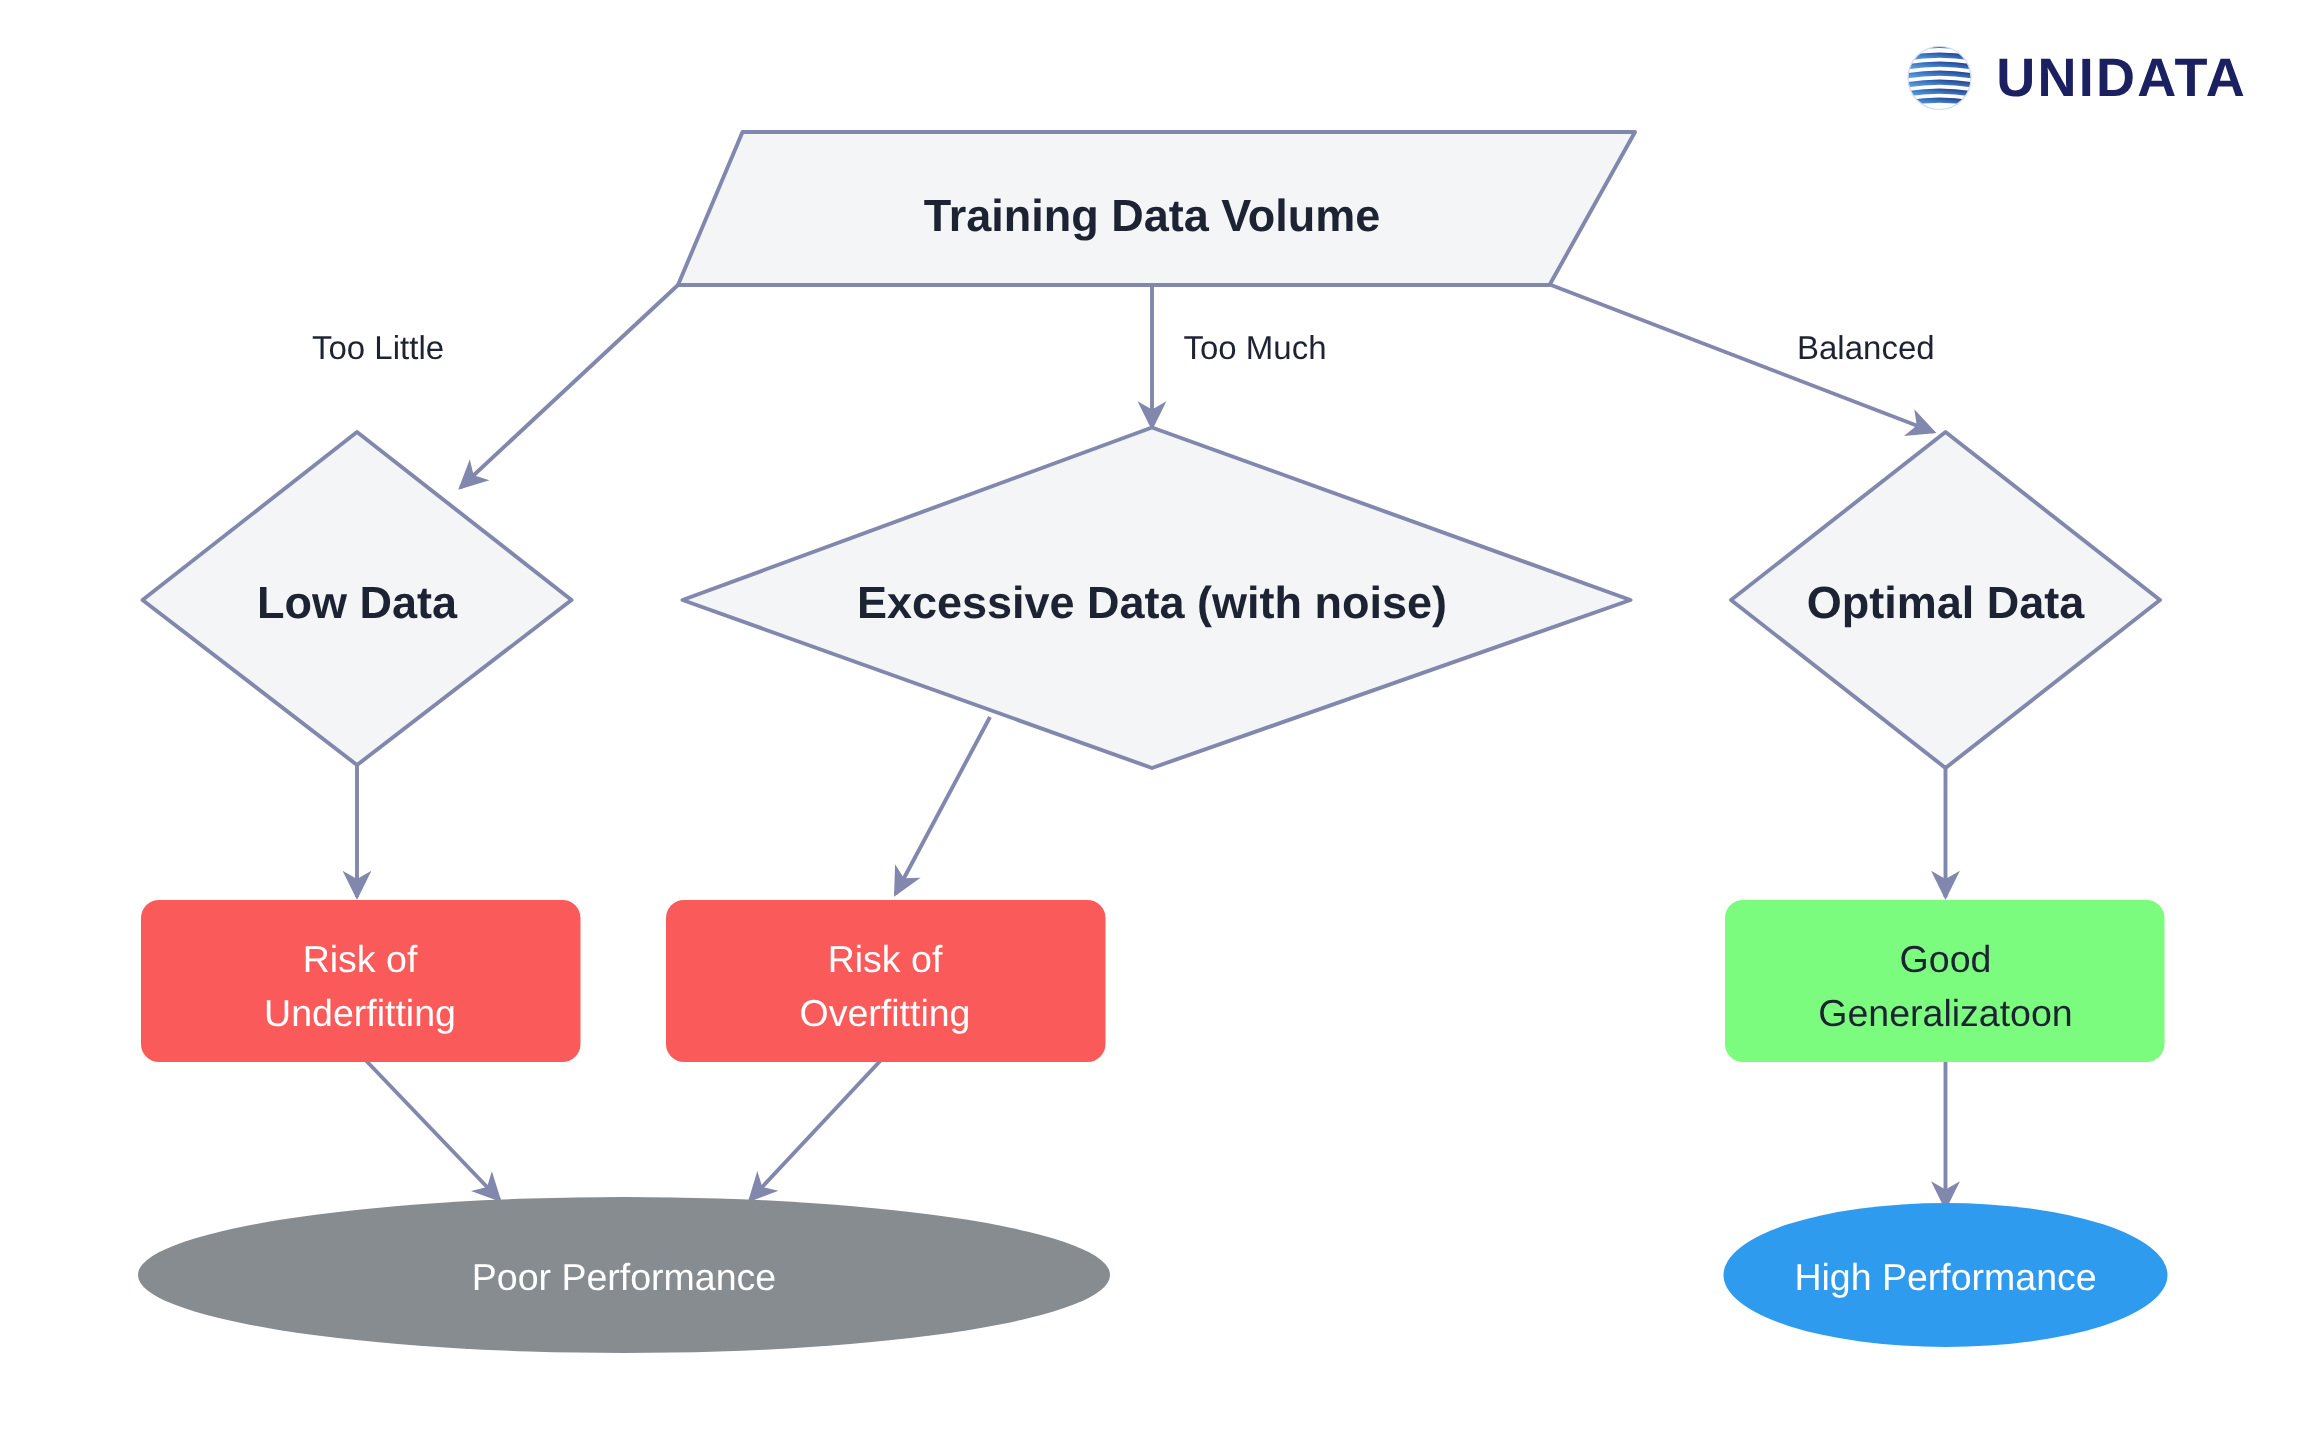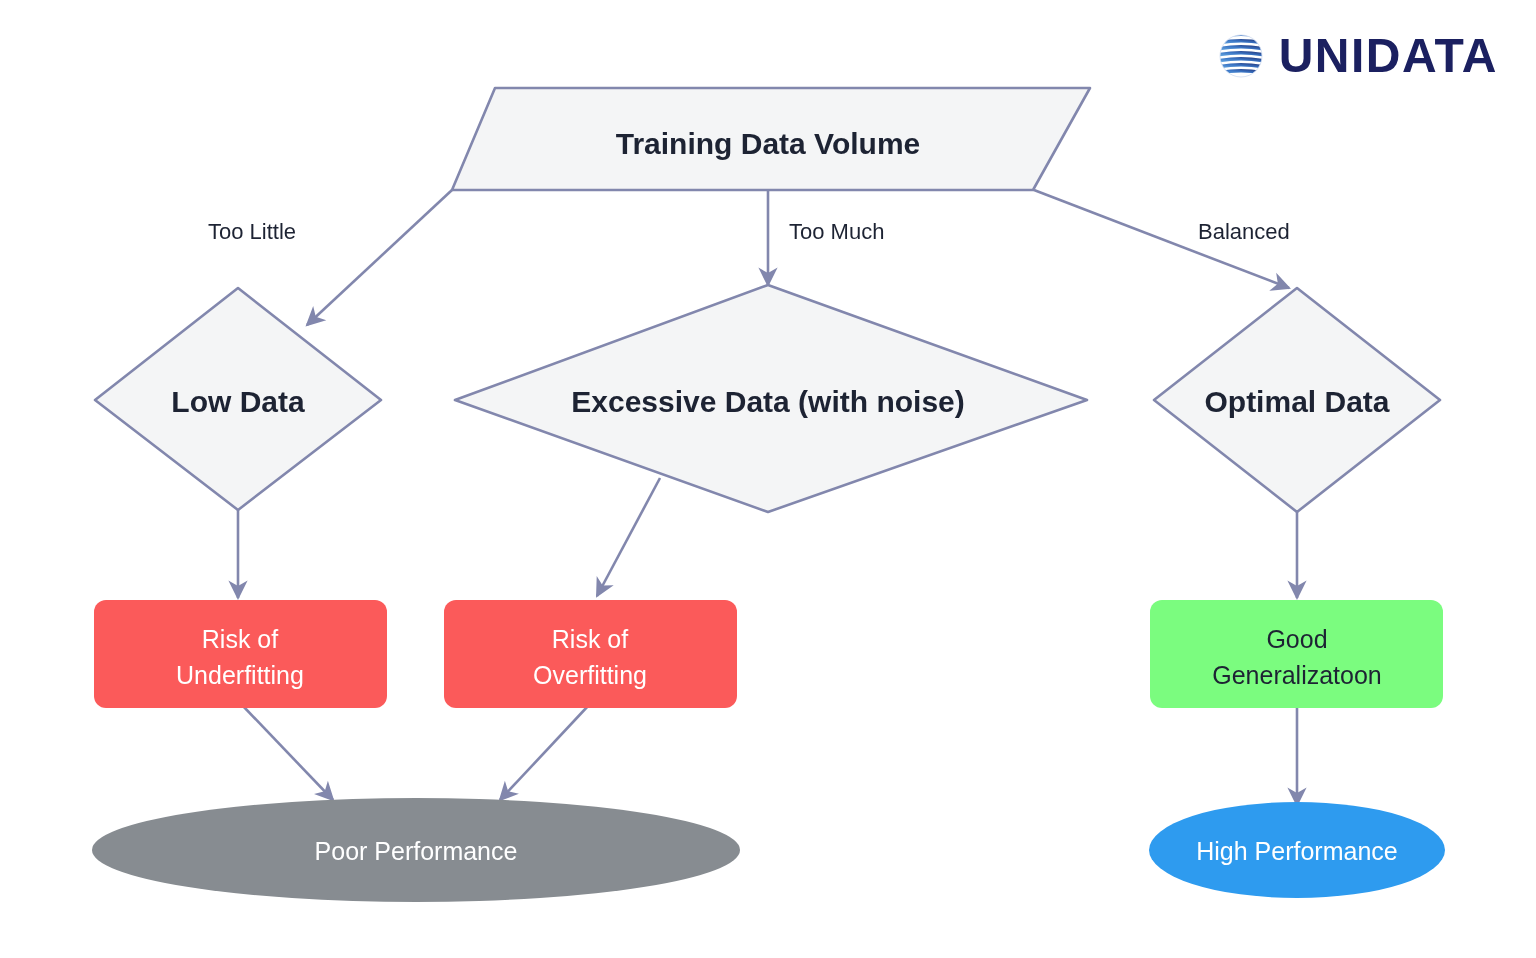--- a/index.html
+++ b/index.html
@@ -23,21 +23,21 @@
   .logo-wrap {
     position: absolute;
     right: 38px;
     top: 28px;
     display: flex;
     align-items: center;
     gap: 14px;
   }
   .logo-text {
     font-family: "Liberation Sans", sans-serif;
-    font-size: 48px;
+    font-size: 36px;
     font-weight: 600;
     letter-spacing: 1.5px;
     color: #1b2060;
   }
   svg { display: block; }
   .node-label {
     font-family: "Liberation Sans", sans-serif;
     font-weight: 700;
     fill: #1d2333;
   }

